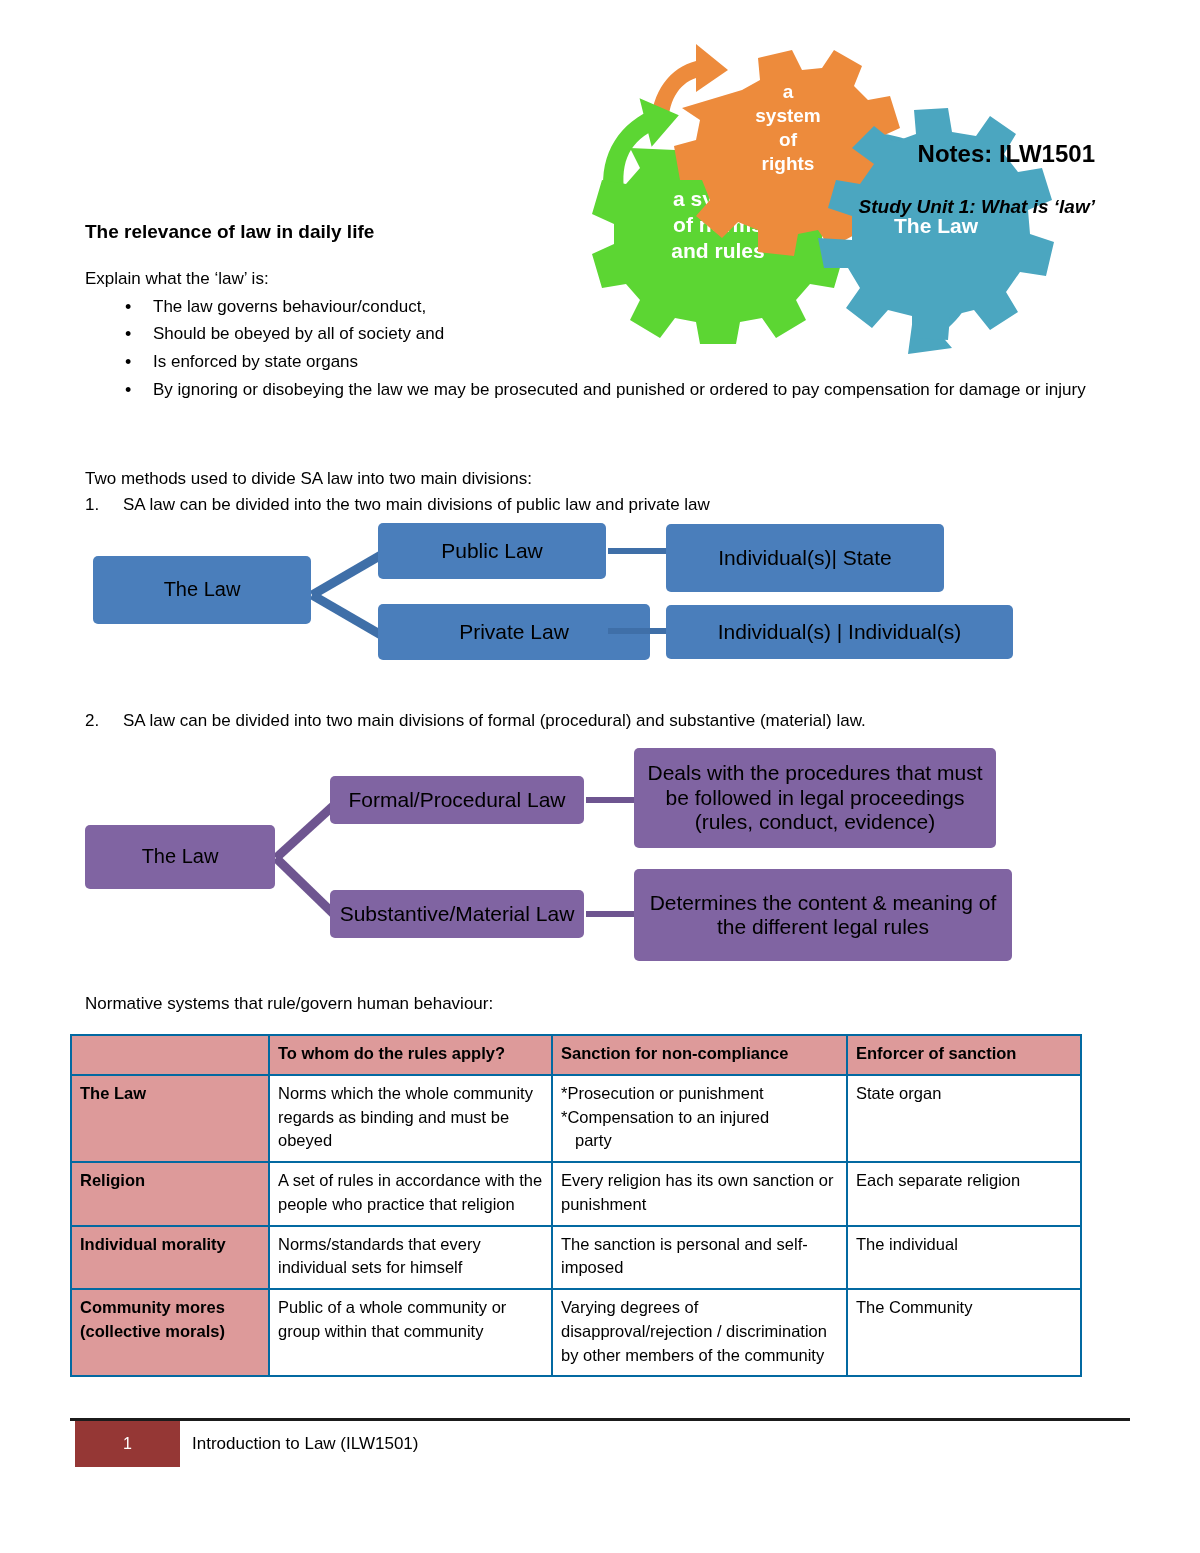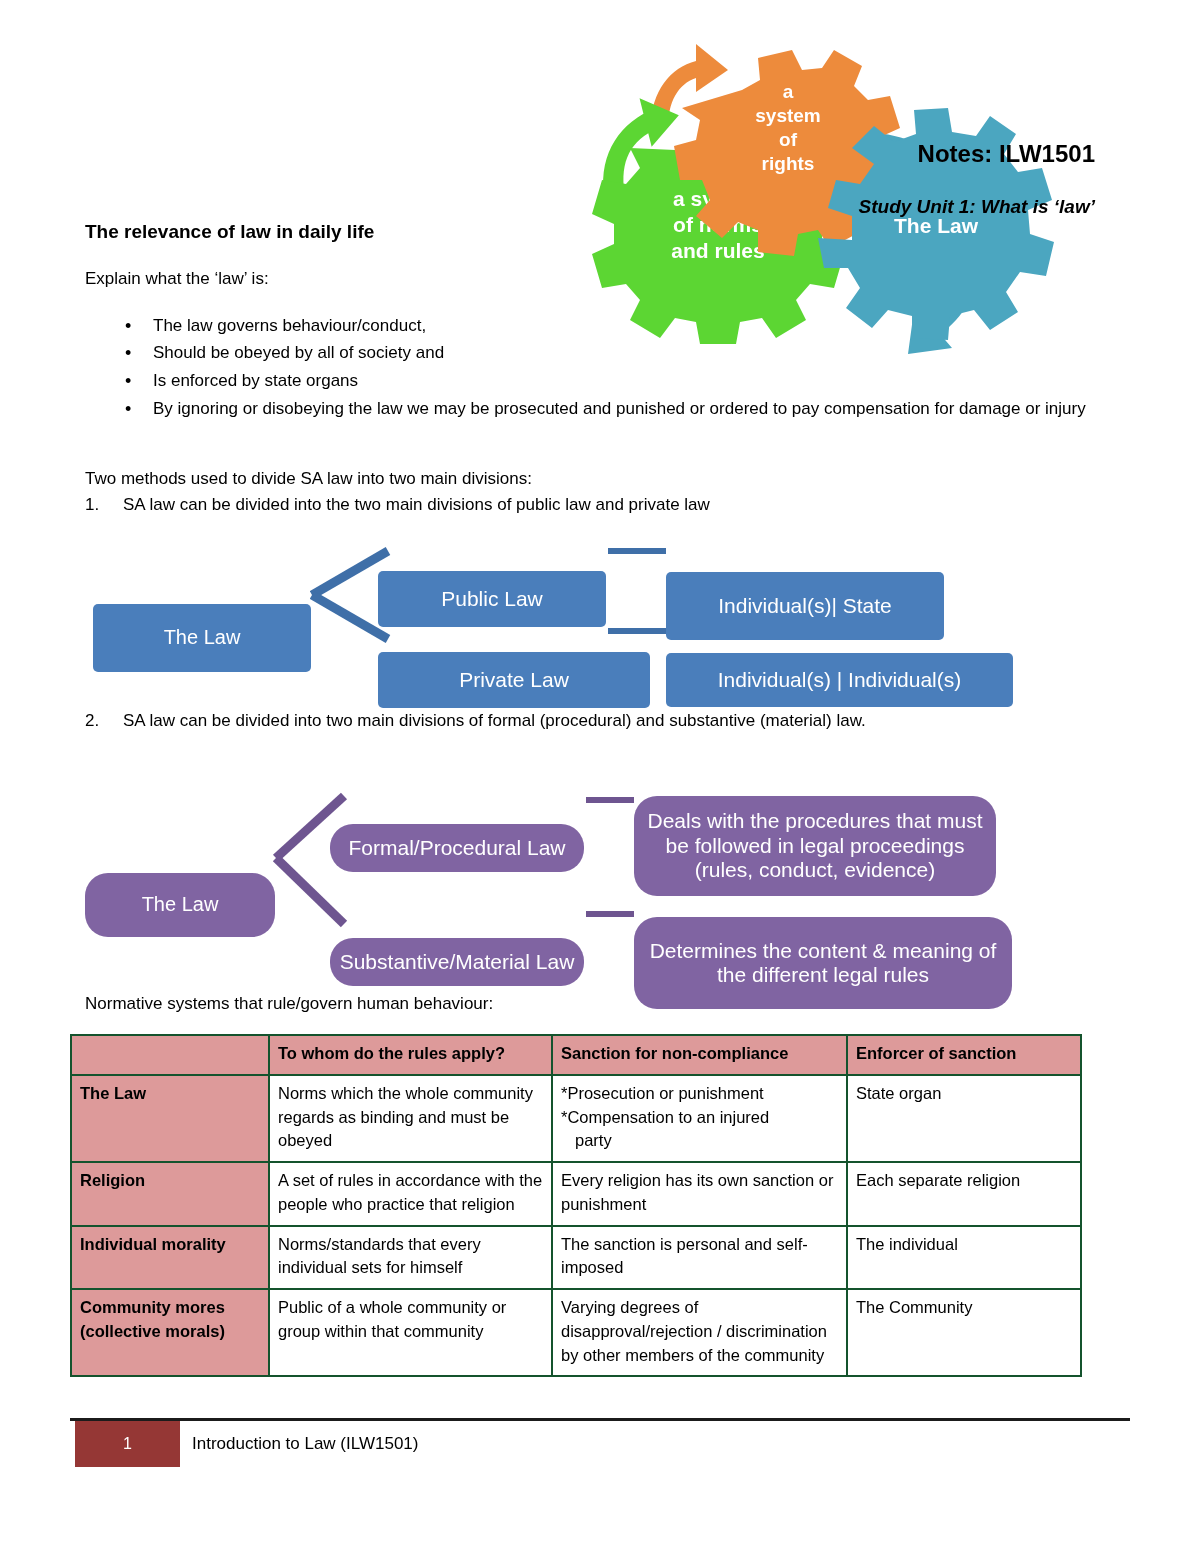--- a/index.html
+++ b/index.html
@@ -50,21 +50,21 @@
   }
   .unit-sub {
     font-size: 19px;
     font-weight: bold;
     line-height: 1.28;
     margin: 0 0 24px 0;
   }
   .explain-lead {
     font-size: 17px;
     line-height: 1.3;
-    margin: 0 0 22px 0;
+    margin: 0 0 3px 0;
   }
   ul.bullets {
     margin: 0;
     padding: 0 0 0 68px;
     list-style: none;
   }
   ul.bullets li {
     font-size: 17px;
     line-height: 1.62;
     position: relative;
@@ -101,53 +101,52 @@
     top: 0;
   }
 
   
   .flow {
     position: absolute;
   }
   .fbox {
     position: absolute;
     border-radius: 5px;
-    color: #ffffff;
+    color: #000000;
     display: flex;
     align-items: center;
     justify-content: center;
     text-align: center;
     box-sizing: border-box;
     padding: 4px 8px;
     line-height: 1.16;
-    margin-top: 48px;
   }
   .blue-box { background: #4a7ebb; }
-  .purple-box { background: #8064a2; border-radius: 23px; }
+  .purple-box { background: #8064a2; }
 
   .connector {
     position: absolute;
     height: 6px;
   }
   .conn-blue { background: #3f6fa8; }
   .conn-purple { background: #6e5590; }
 
   .branch-svg { position: absolute; }
 
   
   #normative-table {
     position: absolute;
     left: 70px;
     top: 1034px;
     width: 1010px;
     border-collapse: collapse;
     table-layout: fixed;
   }
   #normative-table td, #normative-table th {
-    border: 2px solid #14532d;
+    border: 2px solid #0369a1;
     vertical-align: top;
     padding: 6px 8px 8px 8px;
     font-size: 16.5px;
     line-height: 1.44;
     text-align: left;
     box-sizing: border-box;
   }
   #normative-table th {
     font-weight: bold;
     background: #dd9a9a;

